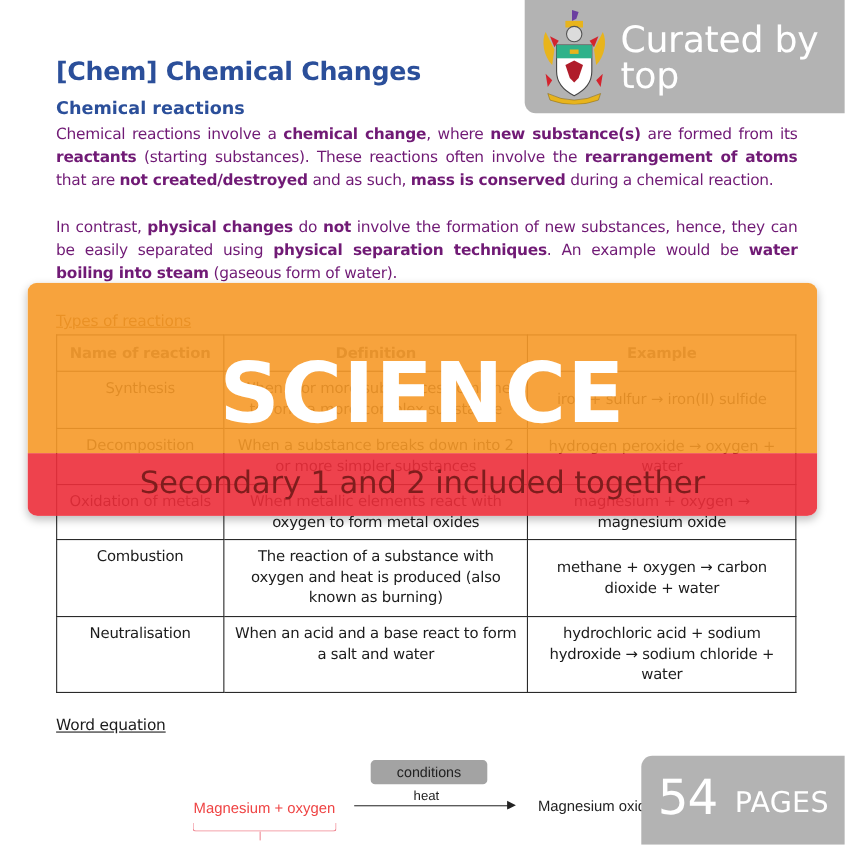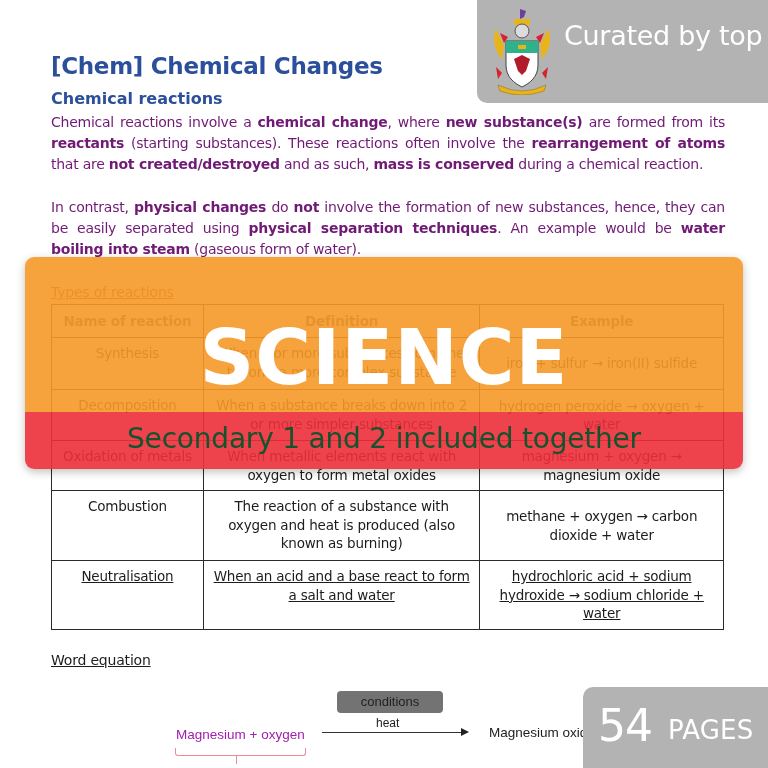--- a/index.html
+++ b/index.html
@@ -19,45 +19,45 @@
   table.reactions { position: absolute; left: 51px; top: 304px; width: 673px; border-collapse: collapse; font-size: 13.5px; letter-spacing: -0.2px; }
   table.reactions td, table.reactions th { border: 1.5px solid #2a2a2a; text-align: center; vertical-align: top; padding: 6px 8px 0 8px; line-height: 18.5px; color: #1c1c1c; font-weight: normal; }
   table.reactions th { font-weight: bold; height: 33px; padding-top: 7px; color: #555; }
   table.reactions col.c1 { width: 152px; }
   table.reactions col.c2 { width: 277px; }
   table.reactions col.c3 { width: 244px; }
   tr.r-syn td { height: 52px; }
   tr.r-dec td { height: 51px; }
   tr.r-oxi td { height: 50px; }
   tr.r-com td { height: 70px; }
-  tr.r-neu td { height: 69px; text-decoration: underline; }
+  tr.r-neu td { height: 69px; }
   td.example-mid { vertical-align: middle !important; padding-top: 0 !important; }
 
   
-  .conditions { position: absolute; left: 337px; top: 691px; width: 106px; height: 22px; background: #737373; border-radius: 4px; font-family: "Liberation Sans", sans-serif; font-size: 13px; color: #222; text-align: center; line-height: 22px; }
+  .conditions { position: absolute; left: 337px; top: 691px; width: 106px; height: 22px; background: #a3a3a3; border-radius: 4px; font-family: "Liberation Sans", sans-serif; font-size: 13px; color: #222; text-align: center; line-height: 22px; }
   .heat { position: absolute; left: 376px; top: 716px; font-family: "Liberation Sans", sans-serif; font-size: 12px; color: #222; }
   .arrow-line { position: absolute; left: 322px; top: 732px; width: 140px; height: 1px; background: #333; }
   .arrow-head { position: absolute; left: 461px; top: 728px; width: 0; height: 0; border-top: 4px solid transparent; border-bottom: 4px solid transparent; border-left: 8px solid #222; }
-  .reactants { position: absolute; left: 176px; top: 727px; font-family: "Liberation Sans", sans-serif; font-size: 13.5px; color: #a21caf; }
+  .reactants { position: absolute; left: 176px; top: 727px; font-family: "Liberation Sans", sans-serif; font-size: 13.5px; color: #ef4444; }
   .product { position: absolute; left: 489px; top: 725px; font-family: "Liberation Sans", sans-serif; font-size: 13.5px; color: #222; white-space: nowrap; }
   .brace { position: absolute; left: 175px; top: 748px; width: 131px; height: 8px; border: 1px solid #f08a95; border-top: none; border-radius: 0 0 3px 3px; }
   .brace-tick { position: absolute; left: 236px; top: 756px; width: 1px; height: 8px; background: #f08a95; }
 
   
   .curated { position: absolute; left: 477px; top: 0; width: 291px; height: 103px; background: #b3b3b3; border-radius: 0 0 0 10px; }
   .crest { position: absolute; left: 490px; top: 7px; width: 64px; height: 88px; }
-  .curated-text { position: absolute; left: 564px; top: 19px; font-size: 27px; line-height: 33px; color: #ffffff; letter-spacing: -0.3px; }
+  .curated-text { position: absolute; left: 564px; top: 19px; font-size: 33px; line-height: 33px; color: #ffffff; letter-spacing: -0.3px; }
 
   
   .banner { position: absolute; left: 25px; top: 257px; width: 718px; height: 212px; border-radius: 9px; overflow: hidden; box-shadow: 0 3px 8px rgba(0,0,0,0.25); }
   .banner-orange { position: absolute; left: 0; top: 0; width: 100%; height: 155px; background: rgba(246,153,40,0.9); }
   .banner-red { position: absolute; left: 0; top: 155px; width: 100%; height: 57px; background: rgba(236,46,58,0.9); }
   .banner-line1 { position: absolute; left: 0; width: 100%; top: 20px; text-align: center; font-size: 42px; color: #ffffff; letter-spacing: 0.5px; font-weight: normal; }
   .banner-line2 { position: absolute; left: 0; width: 100%; top: 56px; text-align: center; font-size: 76px; font-weight: bold; color: #ffffff; letter-spacing: 1px; }
-  .banner-line3 { position: absolute; left: 0; width: 100%; top: 165px; text-align: center; font-size: 28px; color: #14532d; letter-spacing: -0.2px; }
+  .banner-line3 { position: absolute; left: 0; width: 100%; top: 165px; text-align: center; font-size: 28px; color: #7f1d1d; letter-spacing: -0.2px; }
 
   
   .pages { position: absolute; left: 583px; top: 687px; width: 185px; height: 81px; background: #b3b3b3; border-radius: 10px 0 0 0; }
   .pages-num { position: absolute; left: 598px; top: 700px; font-size: 44px; font-weight: normal; color: #ffffff; letter-spacing: -1px; }
   .pages-label { position: absolute; left: 668px; top: 715px; font-size: 26px; color: #ffffff; letter-spacing: 0.2px; }
 </style>
 </head>
 <body>
 
 <h1 class="title">[Chem] Chemical Changes</h1>

